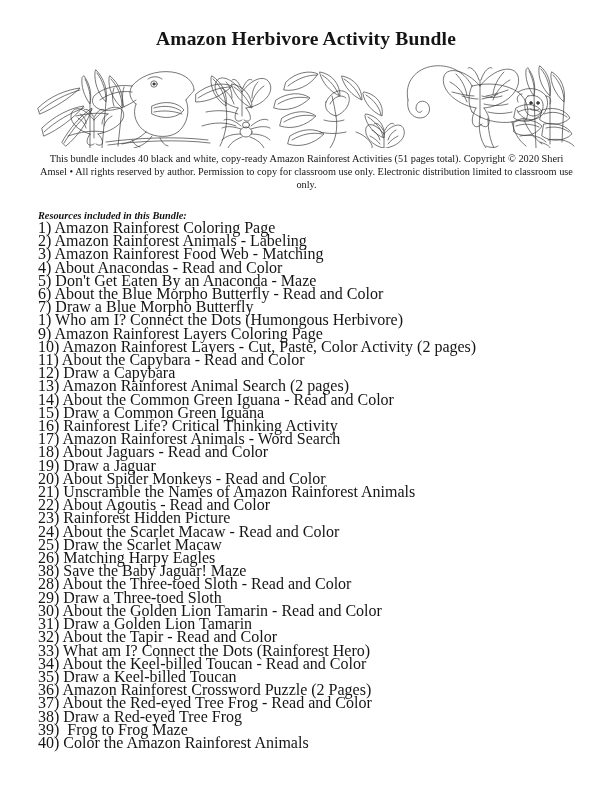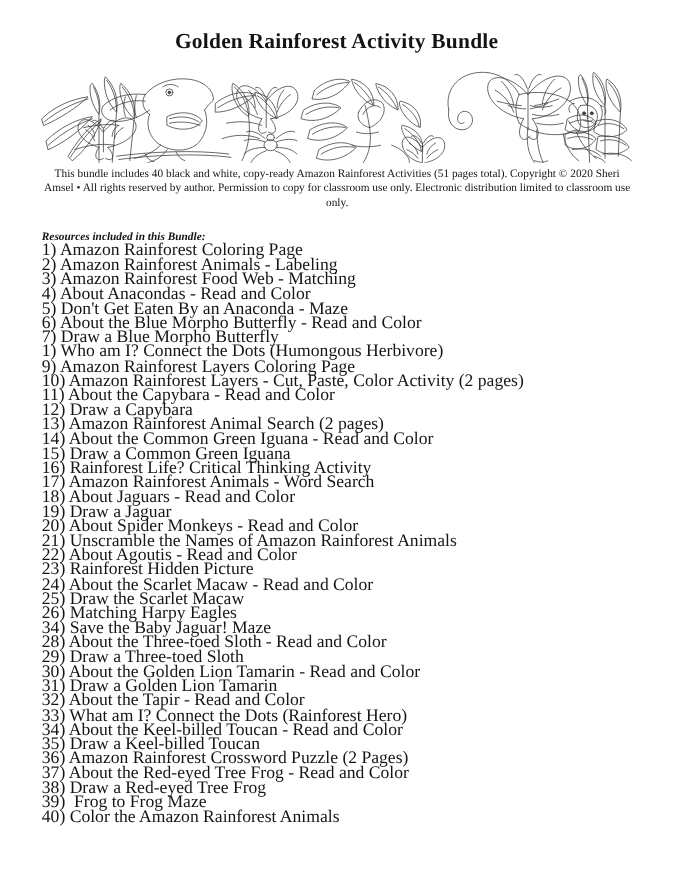--- a/index.html
+++ b/index.html
@@ -83,21 +83,21 @@
     line-height: 13.2px;
     color: #151515;
     white-space: pre;
   }
 </style>
 </head>
 <body>
 
 <div class="page">
 
-  <div class="title">Golden Rainforest Activity Bundle</div>
+  <div class="title">Amazon Herbivore Activity Bundle</div>
 
   <div class="banner">
     <svg viewBox="0 0 540 92" xmlns="http://www.w3.org/2000/svg" fill="none" stroke="#3c3c3c" stroke-width="0.7" stroke-linecap="round" stroke-linejoin="round">
 
       <g>
         <path d="M2 52 C14 40 30 34 44 32 C34 42 18 52 4 58 Z"></path>
         <path d="M4 55 C16 45 30 38 44 34"></path>
         <path d="M6 72 C18 60 34 52 48 50 C38 62 22 74 8 80 Z"></path>
         <path d="M8 76 C20 65 34 57 48 52"></path>
         <path d="M26 86 C34 72 44 60 56 52 C52 66 42 80 30 90 Z"></path>
@@ -336,21 +336,21 @@
     <li>17) Amazon Rainforest Animals - Word Search</li>
     <li>18) About Jaguars - Read and Color</li>
     <li>19) Draw a Jaguar</li>
     <li>20) About Spider Monkeys - Read and Color</li>
     <li>21) Unscramble the Names of Amazon Rainforest Animals</li>
     <li>22) About Agoutis - Read and Color</li>
     <li>23) Rainforest Hidden Picture</li>
     <li>24) About the Scarlet Macaw - Read and Color</li>
     <li>25) Draw the Scarlet Macaw</li>
     <li>26) Matching Harpy Eagles</li>
-    <li>34) Save the Baby Jaguar! Maze</li>
+    <li>38) Save the Baby Jaguar! Maze</li>
     <li>28) About the Three-toed Sloth - Read and Color</li>
     <li>29) Draw a Three-toed Sloth</li>
     <li>30) About the Golden Lion Tamarin - Read and Color</li>
     <li>31) Draw a Golden Lion Tamarin</li>
     <li>32) About the Tapir - Read and Color</li>
     <li>33) What am I? Connect the Dots (Rainforest Hero)</li>
     <li>34) About the Keel-billed Toucan - Read and Color</li>
     <li>35) Draw a Keel-billed Toucan</li>
     <li>36) Amazon Rainforest Crossword Puzzle (2 Pages)</li>
     <li>37) About the Red-eyed Tree Frog - Read and Color</li>

